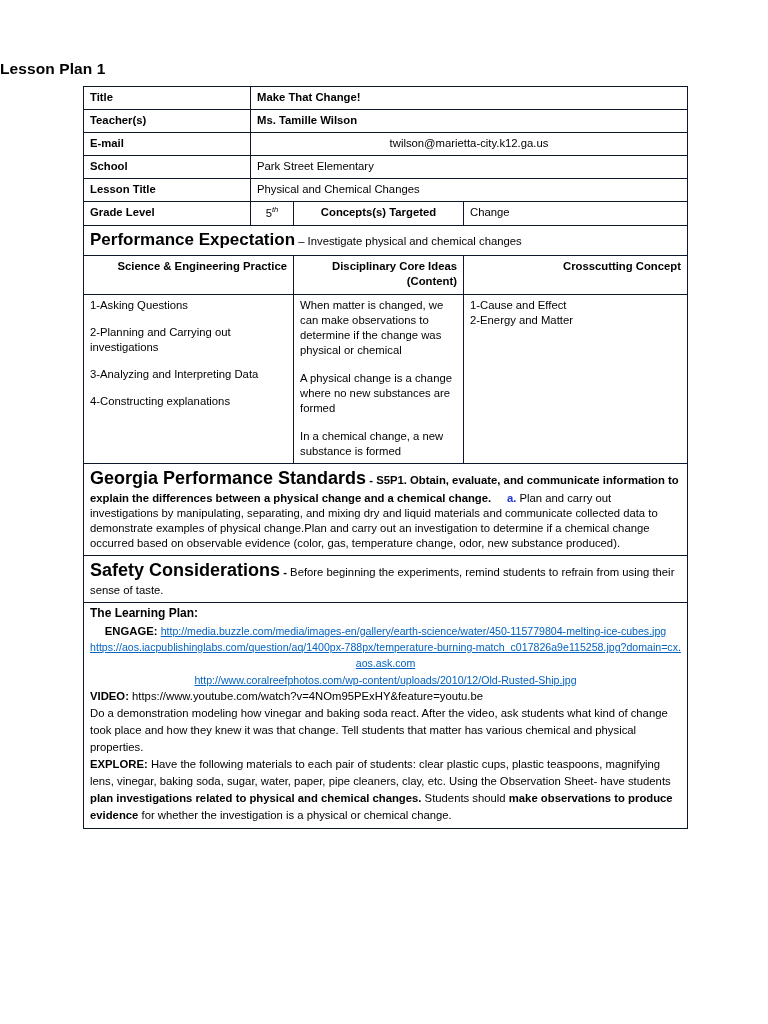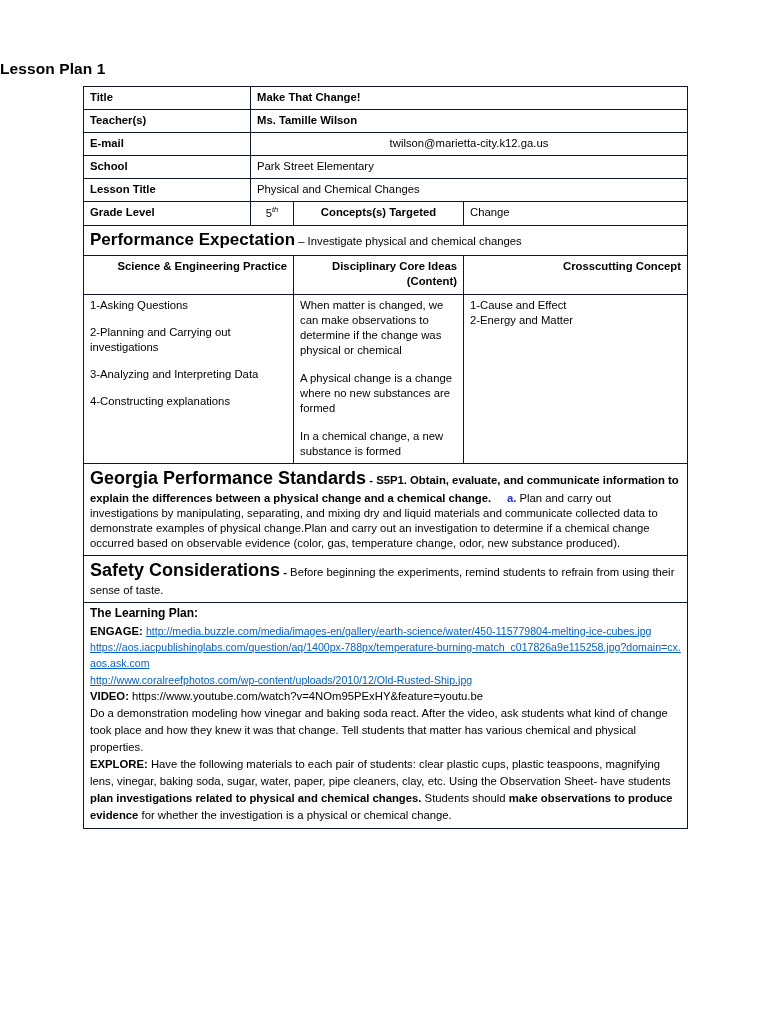--- a/index.html
+++ b/index.html
@@ -80,21 +80,21 @@
 
   
   .prose { font-size: 11.3px; line-height: 1.52; padding-top: 5px; padding-bottom: 5px; }
   .prose b.hdr { font-size: 18px; }
   .blue { color: #2435d4; font-weight: bold; }
   .lnk {
     color: #0563c1; text-decoration: underline;
     font-size: 10.6px; word-break: break-all;
   }
   .lp-head { font-weight: bold; font-size: 12px; display: block; margin-bottom: 1px; }
-  .linkline { line-height: 1.45; }
+  .linkline { line-height: 1.45; text-align: center; }
   .para { margin: 0; }
   .tight { line-height: 1.5; }
 </style>
 </head>
 <body>
 
 <div class="page">
 
   <div class="doc-title">Lesson Plan 1</div>
 

